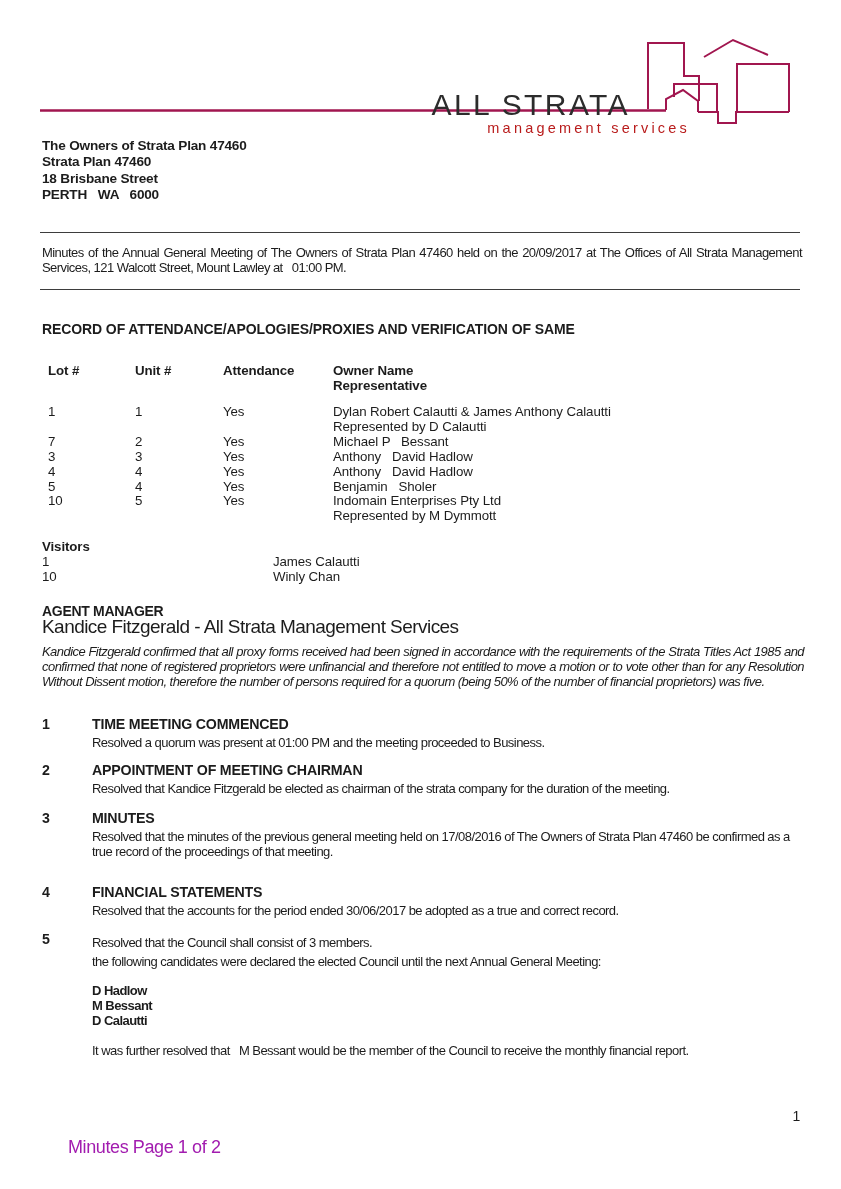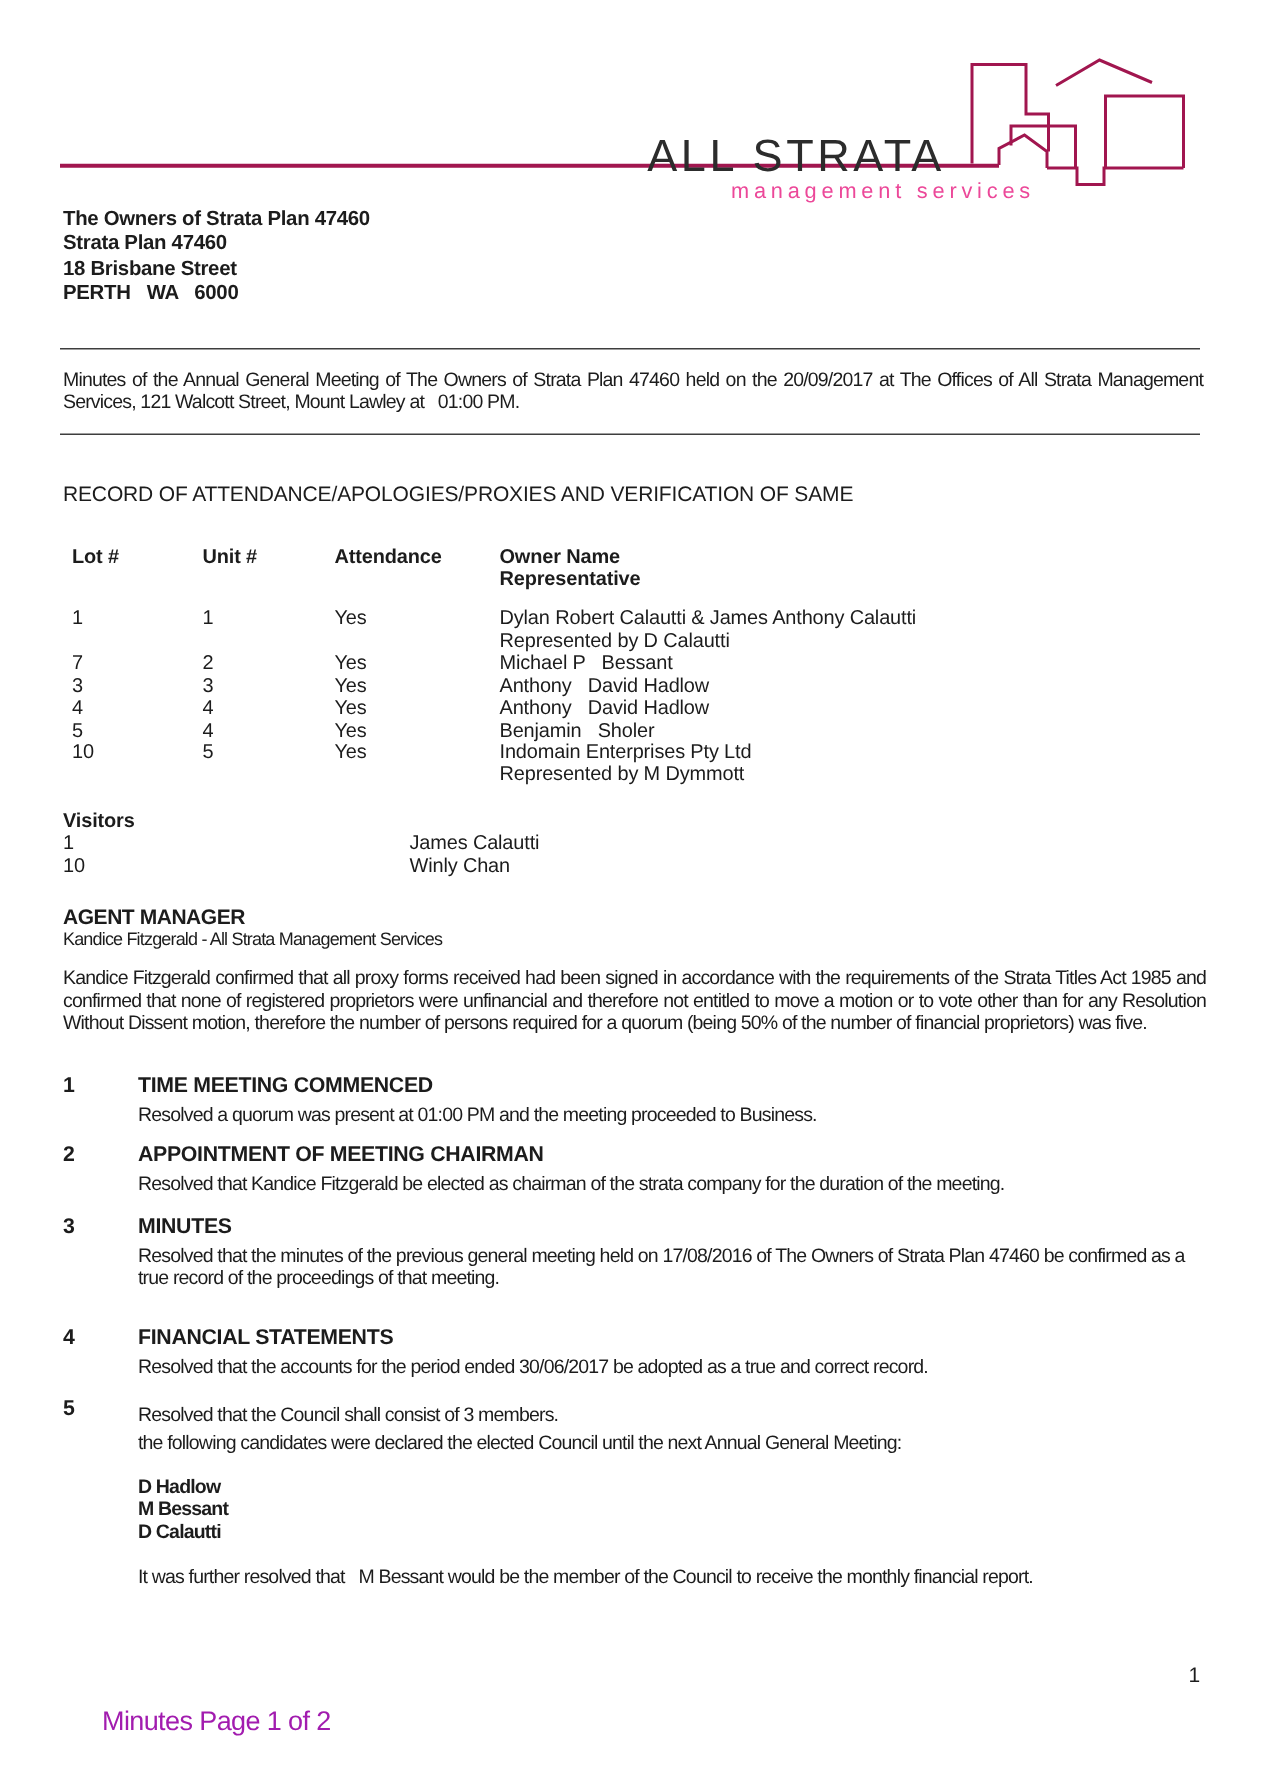--- a/index.html
+++ b/index.html
@@ -22,21 +22,21 @@
     text-align: right;
     font-size: 30px; line-height: 30px;
     letter-spacing: 2.4px;
     color: #2c2c2c;
   }
   .tagline {
     left: 440px; top: 120px; width: 250px;
     text-align: right;
     font-size: 14.5px; line-height: 16px;
     letter-spacing: 3.2px;
-    color: #ec4899;
+    color: #b91c1c;
   }
 
   
   .addr {
     left: 42px; top: 138px;
     font-size: 13.6px; font-weight: bold;
     letter-spacing: -0.2px;
     line-height: 16.4px;
   }
 
@@ -48,43 +48,43 @@
   .rule1 { top: 232px; }
   .rule2 { top: 289px; }
 
   
   .body-text {
     font-size: 13px;
     letter-spacing: -0.55px;
     line-height: 15.2px;
   }
   .intro  { left: 42px; top: 245px; width: 760px; text-align: justify; }
-  .quorum { left: 42px; top: 644px; width: 762px; text-align: justify; }
+  .quorum { left: 42px; top: 644px; width: 762px; text-align: justify; font-style: italic; }
 
   .record-heading {
     left: 42px; top: 321px;
-    font-size: 14px; font-weight: normal;
+    font-size: 14px; font-weight: bold;
     letter-spacing: -0.1px;
   }
 
   
   .att { left: 48px; width: 752px; font-size: 13.3px; letter-spacing: -0.1px; }
   .att-head { top: 363px; font-weight: bold; line-height: 15px; }
   .att-rows { top: 405px; line-height: 14.9px; }
   .att-grid { display: grid; grid-template-columns: 67px 68px 90px 1fr; gap: 20px; }
 
   
   .visitors { left: 42px; top: 539px; font-size: 13.3px; line-height: 15.1px; letter-spacing: -0.1px; }
   .vis-grid { display: grid; grid-template-columns: 231px 1fr; }
   .vis-head { font-weight: bold; }
 
   
   .agent { left: 42px; top: 604px; width: 760px; }
   .agent-head { font-size: 14px; font-weight: bold; letter-spacing: -0.3px; line-height: 15.4px; }
-  .agent-name { font-size: 12px; letter-spacing: -0.55px; line-height: 15.4px; }
+  .agent-name { font-size: 19px; letter-spacing: -0.55px; line-height: 15.4px; }
 
   
   .section { left: 42px; width: 758px; }
   .sec-grid { display: grid; grid-template-columns: 50px 1fr; }
   .sec-num, .sec-title {
     font-size: 14.2px; font-weight: bold;
     letter-spacing: -0.2px; line-height: 15px;
   }
   .sec-body { margin-top: 2.5px; }
   .sec1 { top: 717px; }

